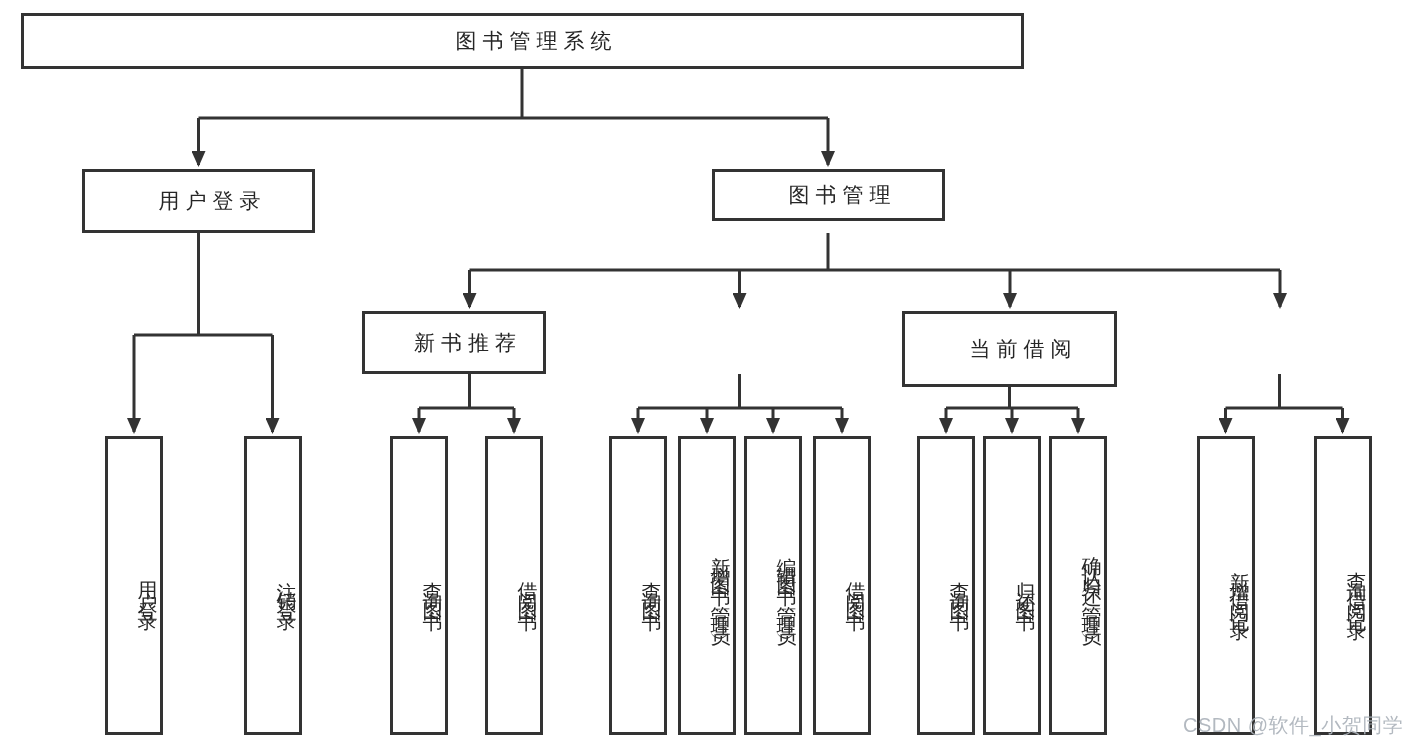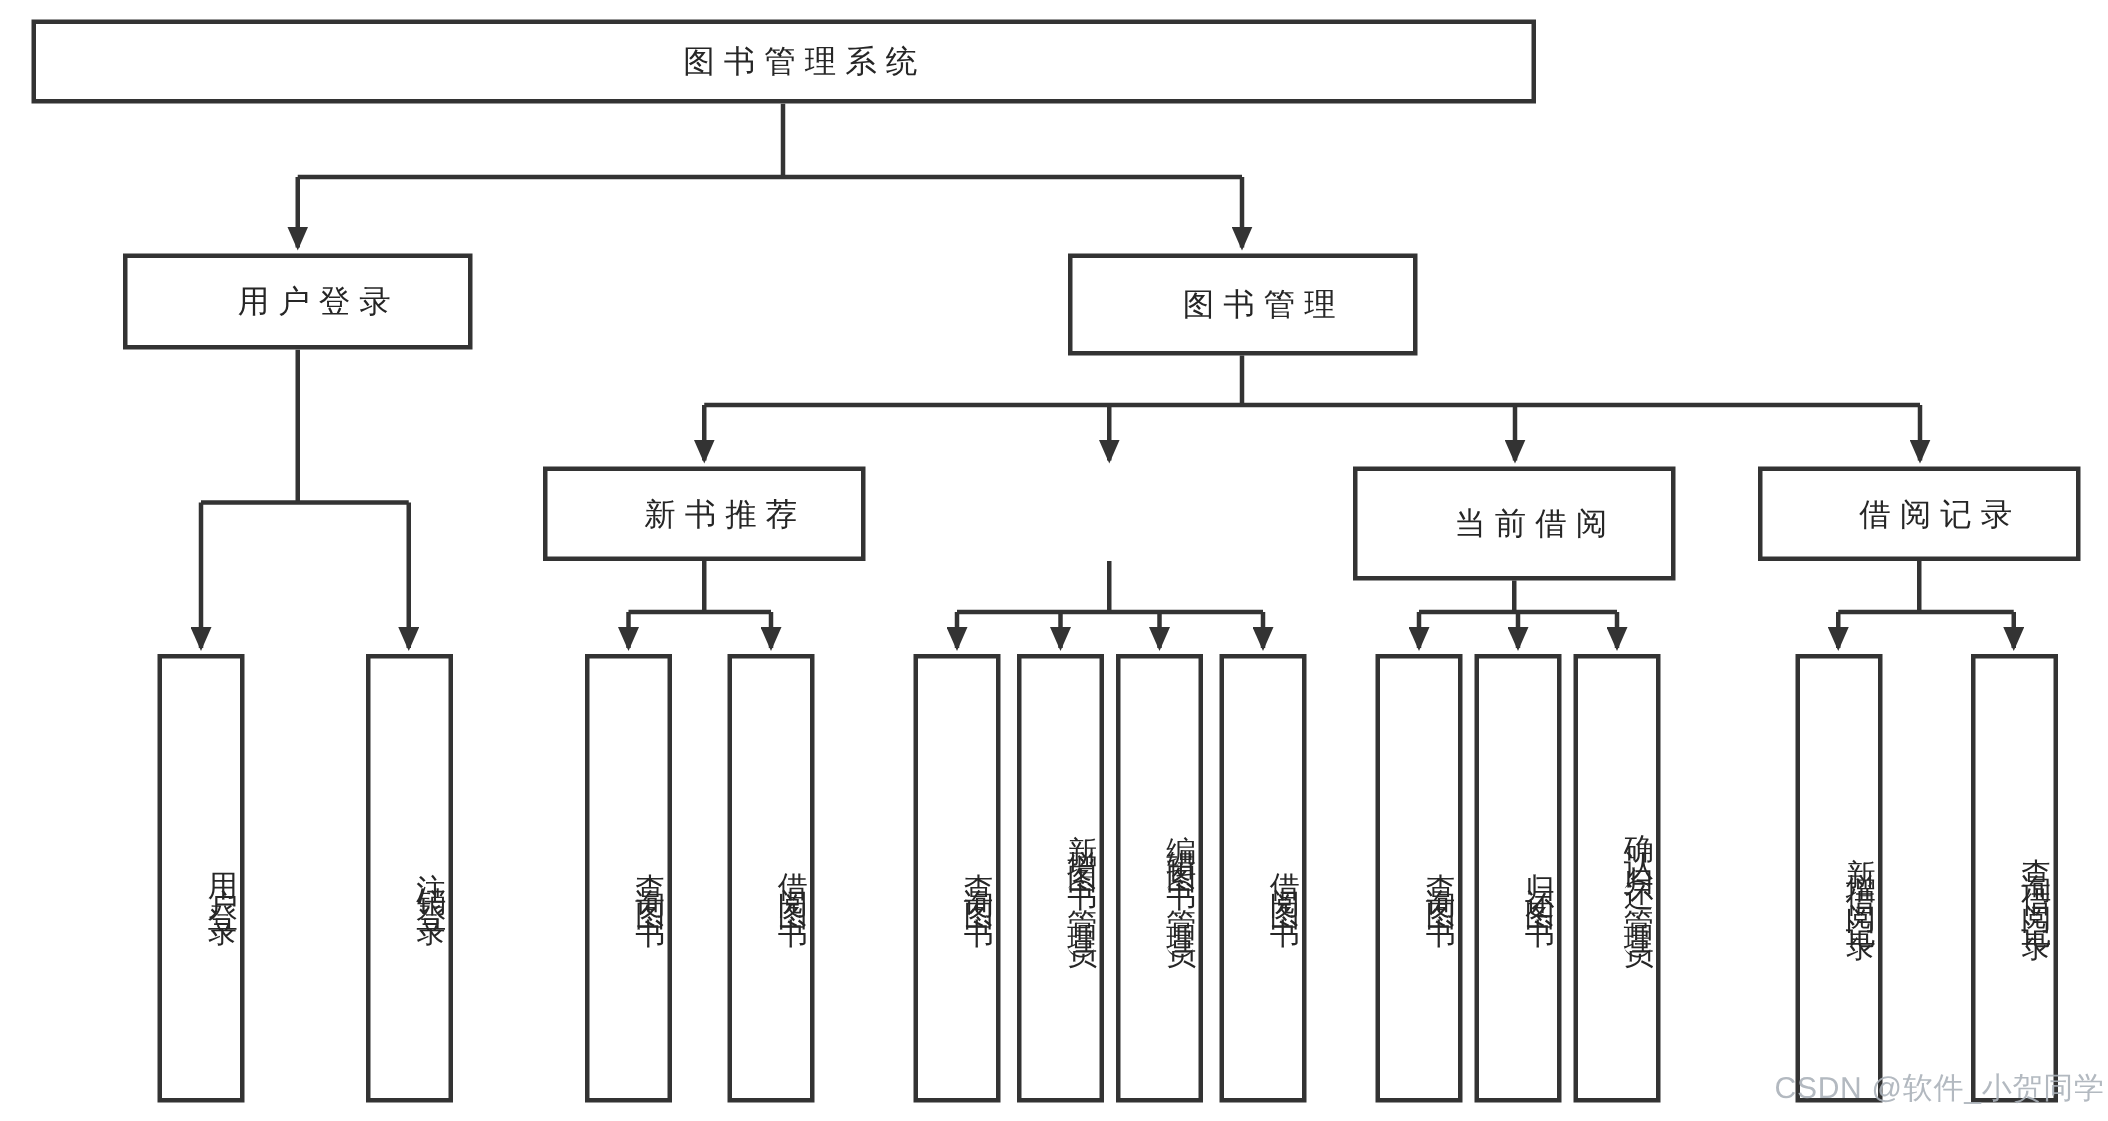--- a/index.html
+++ b/index.html
@@ -75,25 +75,24 @@
 
     <path class="connector" d="M1279.5,374 V408"></path>
     <path class="connector" d="M1225.5,408 H1342.5"></path>
     <path class="connector" d="M1225.5,408 V432" marker-end="url(#arrow)"></path>
     <path class="connector" d="M1342.5,408 V432" marker-end="url(#arrow)"></path>
   </svg>
 
   <div class="node" style="left:21px;top:13px;width:1003px;height:56px;">图书管理系统</div>
 
   <div class="node" style="left:82px;top:169px;width:233px;height:64px;">用户登录</div>
-  <div class="node" style="left:712px;top:169px;width:233px;height:68px;">图书管理</div>
+  <div class="node" style="left:712px;top:169px;width:233px;height:52px;">图书管理</div>
 
-  <div class="node" style="left:362px;top:311px;width:215px;height:63px;">新书推荐</div>
+  <div class="node" style="left:362px;top:311px;width:184px;height:63px;">新书推荐</div>
   <div class="node" style="left:902px;top:311px;width:215px;height:76px;">当前借阅</div>
-  <div class="node" style="left:1172px;top:311px;width:215px;height:63px;">借阅记录</div>
 
   <div class="node leaf" style="left:105px;top:436px;width:58px;height:299px;">用户登录</div>
   <div class="node leaf" style="left:244px;top:436px;width:58px;height:299px;">注销登录</div>
 
   <div class="node leaf" style="left:390px;top:436px;width:58px;height:299px;">查询图书</div>
   <div class="node leaf" style="left:485px;top:436px;width:58px;height:299px;">借阅图书</div>
 
   <div class="node leaf" style="left:609px;top:436px;width:58px;height:299px;">查询图书</div>
   <div class="node leaf" style="left:678px;top:436px;width:58px;height:299px;">新增图书（管理员）</div>
   <div class="node leaf" style="left:744px;top:436px;width:58px;height:299px;">编辑图书（管理员）</div>

